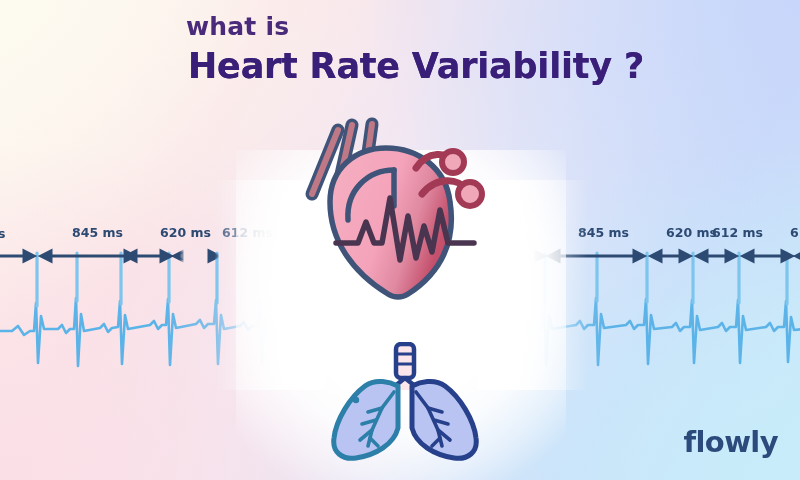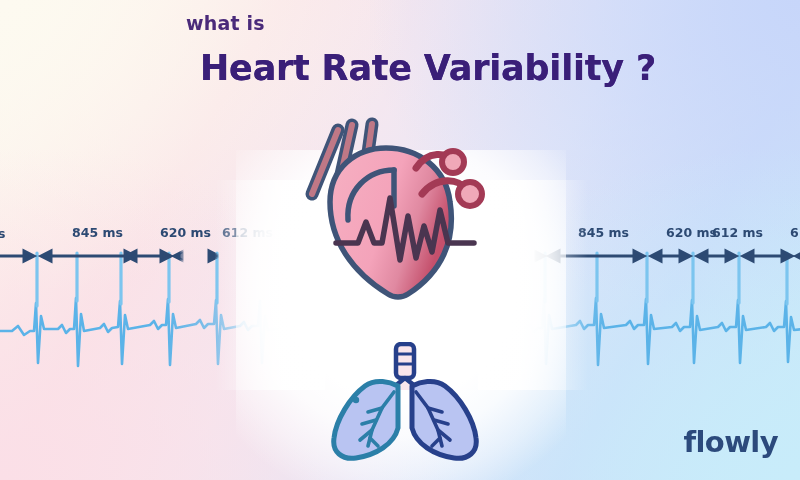--- a/index.html
+++ b/index.html
@@ -25,26 +25,26 @@
     background:radial-gradient(ellipse at 0% 100%, rgba(251,223,231,1) 0%, rgba(251,223,231,0) 72%);}
   #tint-tr{right:0;top:0;width:430px;height:320px;
     background:radial-gradient(ellipse at 100% 0%, rgba(199,214,250,1) 0%, rgba(199,214,250,0) 72%);}
   #tint-br{right:0;bottom:0;width:430px;height:330px;
     background:radial-gradient(ellipse at 100% 100%, rgba(200,236,250,1) 0%, rgba(200,236,250,0) 72%);}
 
   
   #title-block{position:absolute;left:184px;top:14px;z-index:20;}
   #kicker{
     font-family:"DejaVu Sans",sans-serif;
-    font-size:19px;font-weight:700;letter-spacing:0.2px;
+    font-size:25px;font-weight:700;letter-spacing:0.2px;
     color:#4a2a7a;line-height:1.05;margin:0 0 8px 2px;
   }
   #headline{
     font-family:"DejaVu Sans",sans-serif;
-    font-size:35px;font-weight:700;letter-spacing:-0.2px;line-height:1.05;margin:16px;
+    font-size:35px;font-weight:700;letter-spacing:-0.2px;line-height:1.05;margin:4px;
     background:linear-gradient(90deg,#3a1f78 0%,#3a1f78 35%,#4a2f9a 70%,#5636a8 100%);
     -webkit-background-clip:text;background-clip:text;color:#3a1f78;
   }
 
   
   .ecg-wrap{position:absolute;top:198px;height:170px;z-index:4;}
   #ecg-left{left:0;width:300px;}
   #ecg-right{left:520px;width:290px;}
   .ecg-wrap svg{display:block;}
 

